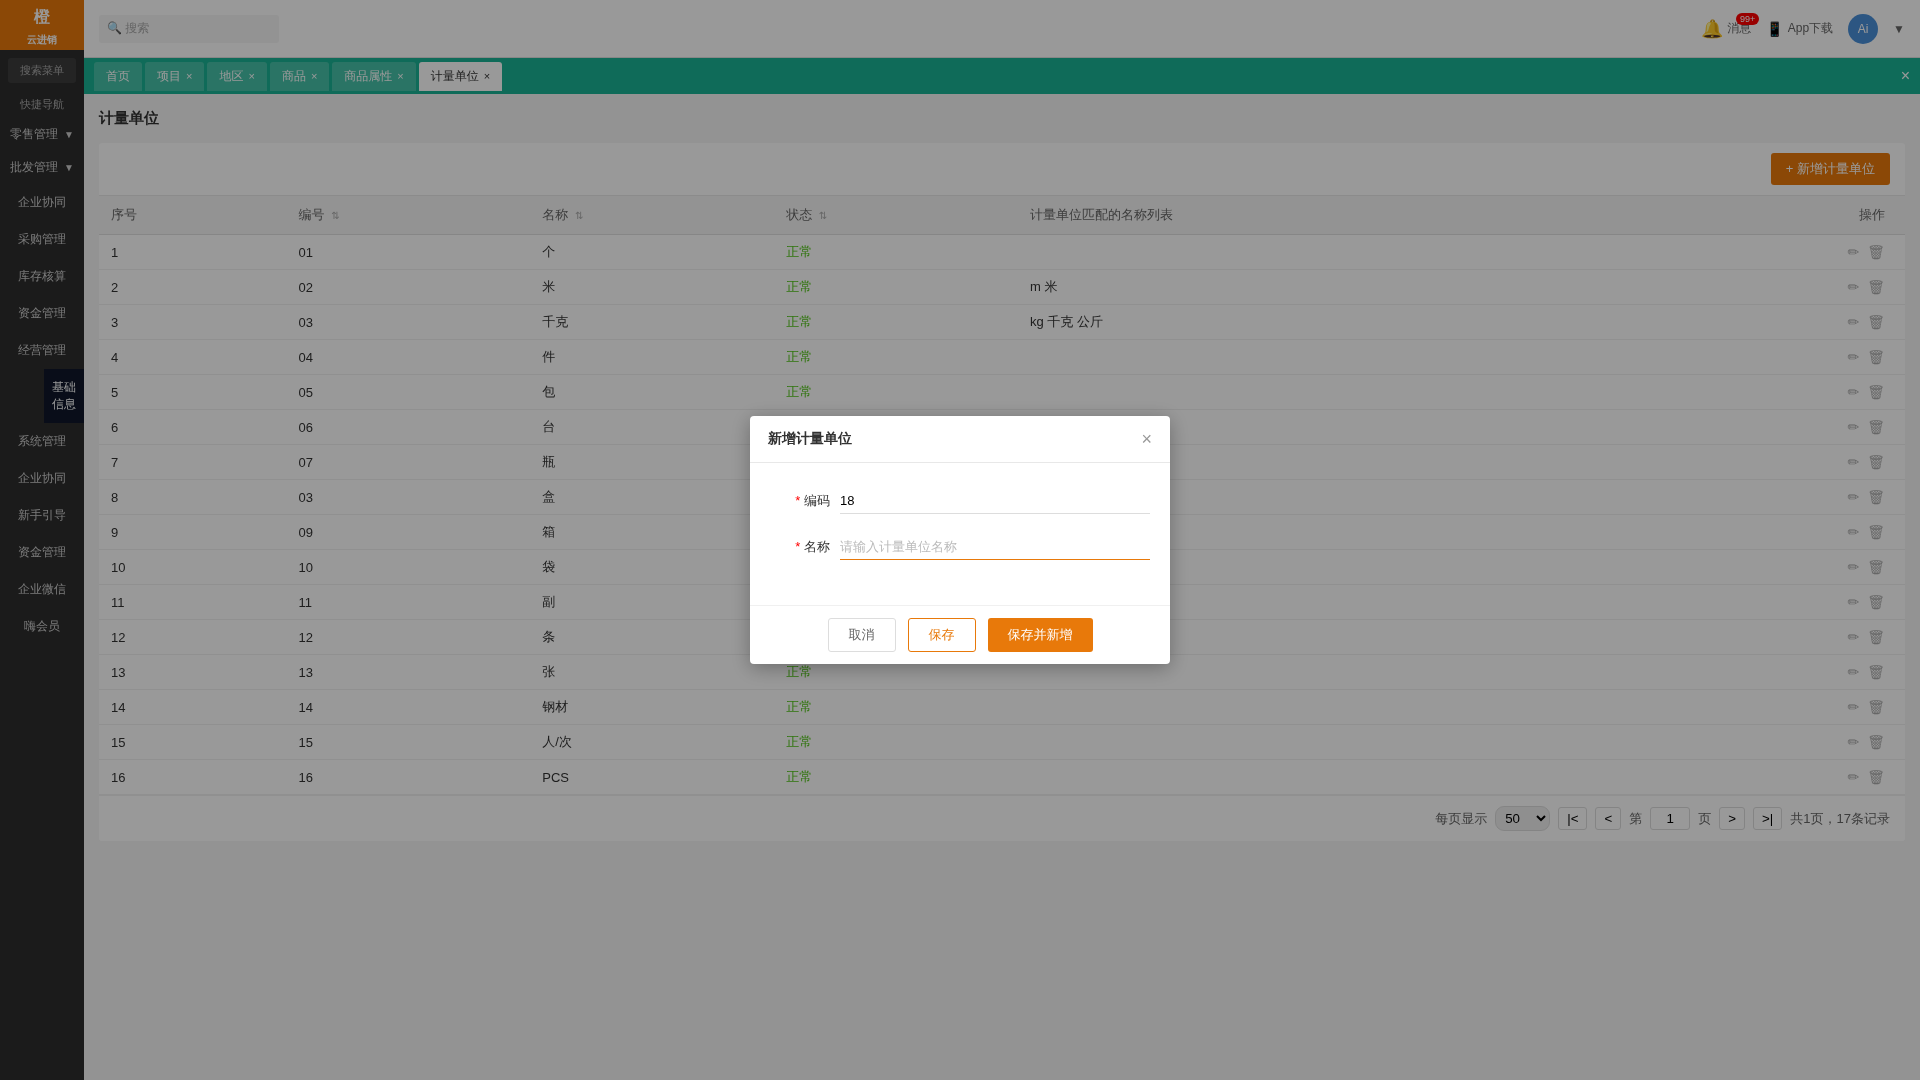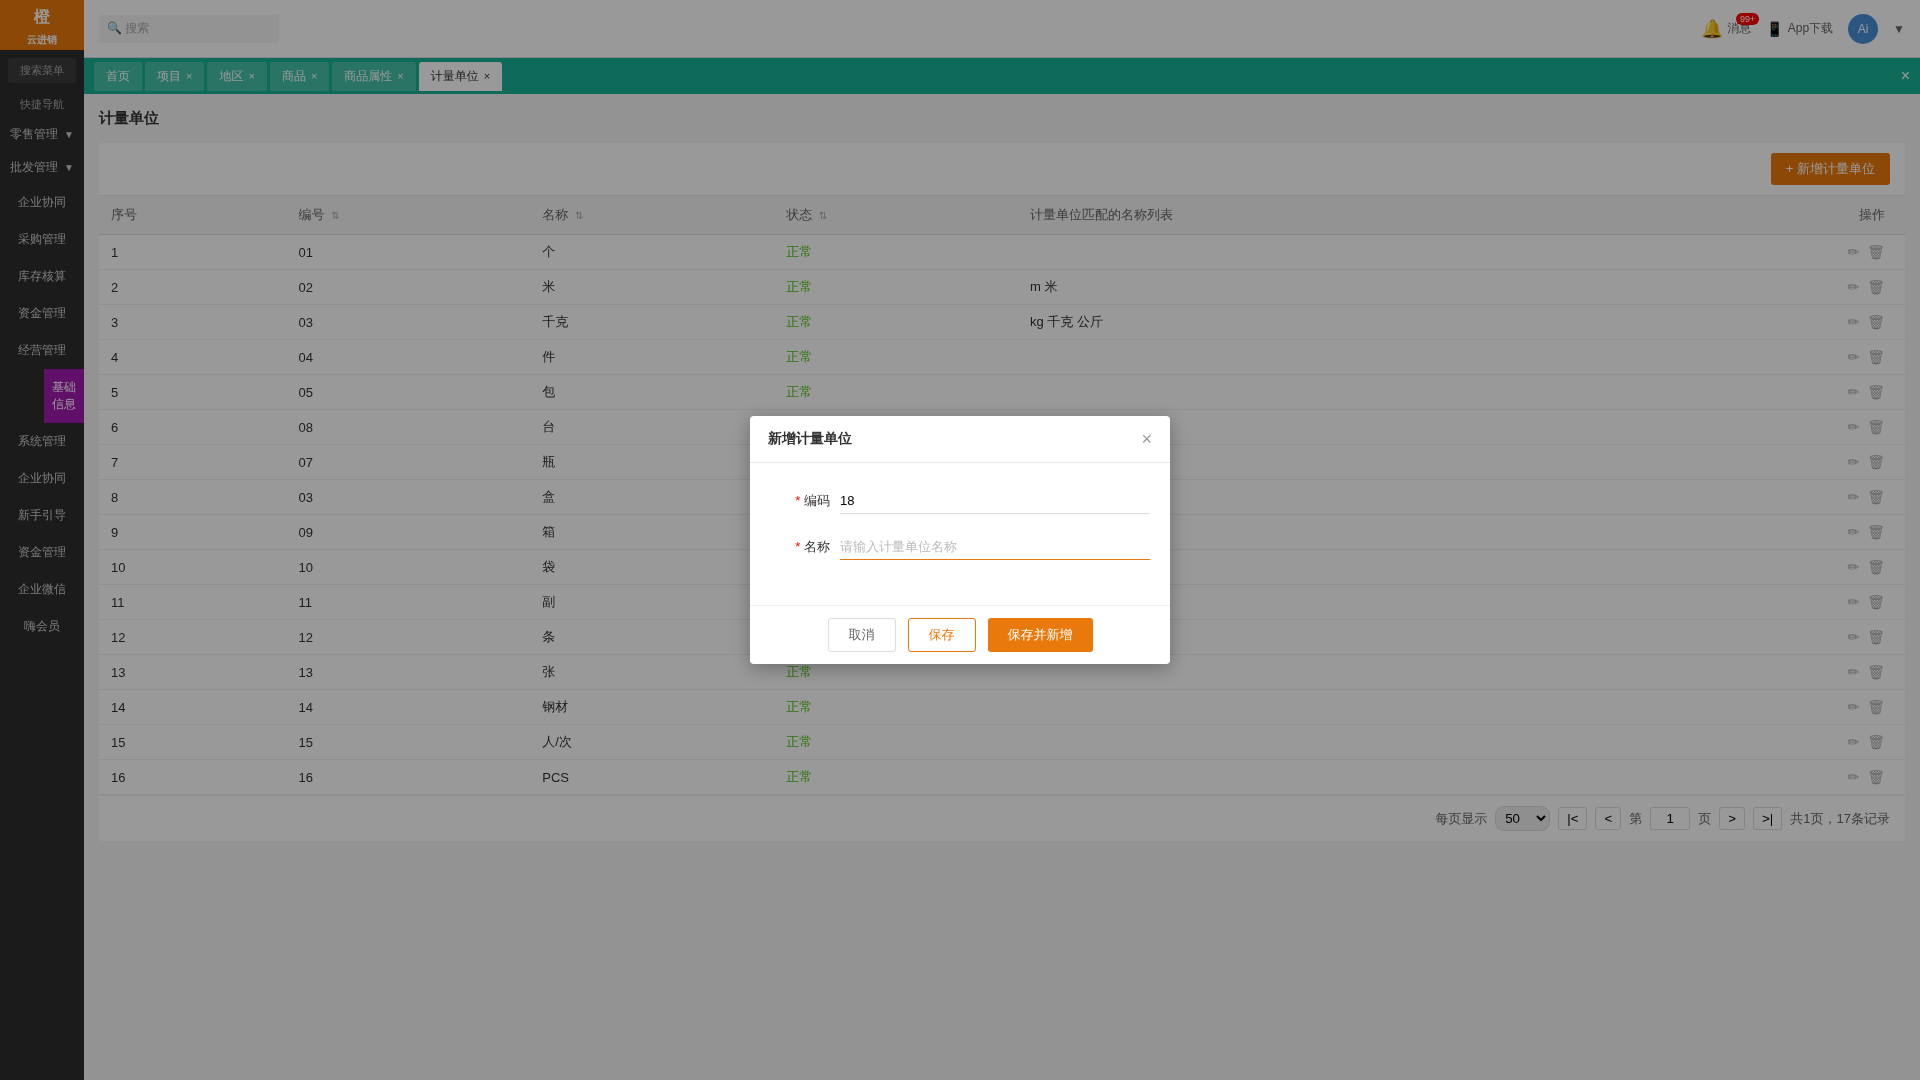--- a/index.html
+++ b/index.html
@@ -3,21 +3,21 @@
   <meta charset="utf-8">
   <style>
     * { box-sizing: border-box; margin: 0; padding: 0; }
     body { font-family: 'Microsoft YaHei', Arial, sans-serif; font-size: 13px; background: #f0f0f0; color: #333; height: 1080px; width: 1920px; overflow: hidden; display: flex; }
 
     
     .sidebar { width: 84px; background: #2d2d2d; display: flex; flex-direction: column; height: 1080px; flex-shrink: 0; }
     .sidebar-logo { height: 50px; background: #e8790a; display: flex; align-items: center; justify-content: center; color: white; font-size: 14px; font-weight: bold; }
     .sidebar-search-btn { width: 100%; background: #3d3d3d; border: none; color: #aaa; padding: 5px; border-radius: 3px; cursor: pointer; font-size: 11px; text-align: center; }
     .sidebar-nav-item { padding: 10px 8px; color: #ccc; cursor: pointer; font-size: 12px; display: flex; align-items: center; justify-content: center; }
-    .sidebar-nav-item.active { background: #a21caf; color: white; margin-left: 44px; }
+    .sidebar-nav-item.active { background: #0f172a; color: white; margin-left: 44px; }
 
     
     .main { flex: 1; display: flex; flex-direction: column; height: 1080px; overflow: hidden; }
 
     
     .top-header { height: 58px; background: white; display: flex; align-items: center; justify-content: space-between; padding: 0 15px; border-bottom: 1px solid #e0e0e0; flex-shrink: 0; }
     .header-left { display: flex; align-items: center; gap: 10px; }
     .header-right { display: flex; align-items: center; gap: 15px; }
     .header-badge { position: relative; display: inline-flex; align-items: center; }
     .badge-count { position: absolute; top: -5px; right: -8px; background: red; color: white; border-radius: 10px; font-size: 9px; padding: 1px 4px; }
@@ -272,21 +272,21 @@
     <td></td>
     <td style="text-align:right;padding-right:20px;">
       <div class="action-icons" style="justify-content:flex-end;">
         <span class="action-icon">✏</span>
         <span class="action-icon">🗑</span>
       </div>
     </td>
   </tr>
             <tr>
     <td>6</td>
-    <td>08</td>
+    <td>06</td>
     <td>台</td>
     <td class="status-normal">正常</td>
     <td></td>
     <td style="text-align:right;padding-right:20px;">
       <div class="action-icons" style="justify-content:flex-end;">
         <span class="action-icon">✏</span>
         <span class="action-icon">🗑</span>
       </div>
     </td>
   </tr>

